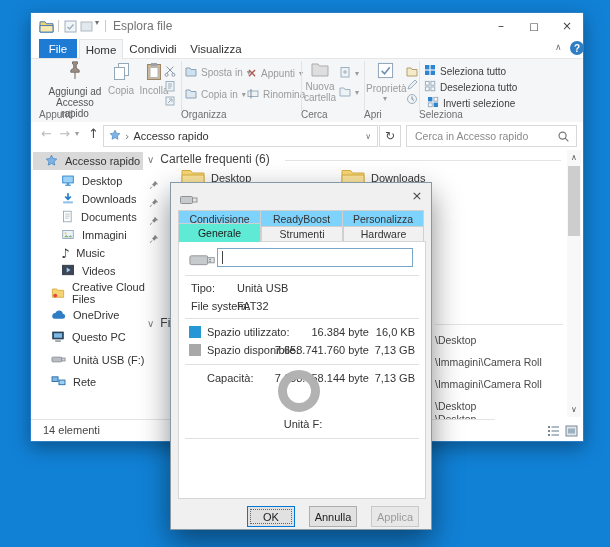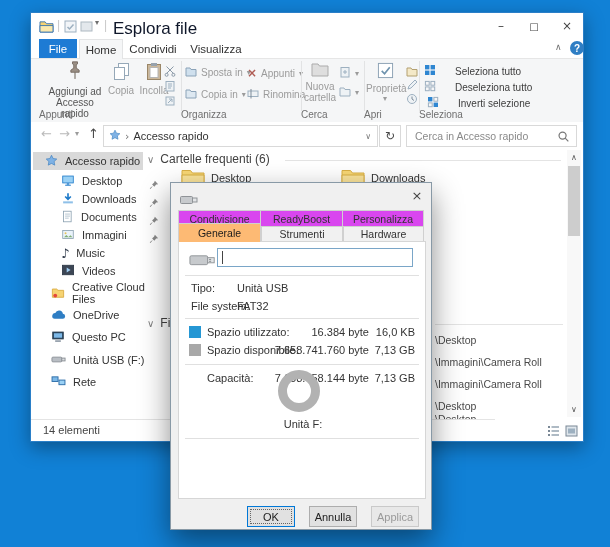--- a/index.html
+++ b/index.html
@@ -7,41 +7,41 @@
        font-family:"Liberation Sans",sans-serif;-webkit-font-smoothing:antialiased}
   .ab{position:absolute}
   .glyph{font-family:"DejaVu Sans","Liberation Sans",sans-serif}
   .desktop{position:absolute;inset:0;background:#1181d6}
 
   
   .win{position:absolute;left:30px;top:12px;width:552px;height:428px;background:#fff;
        border:1px solid #2a7fc8;box-shadow:0 6px 18px rgba(0,0,0,.35);z-index:1}
   .titlebar{position:absolute;left:0;top:0;width:552px;height:26px;background:#fff}
   .qat-sep{color:#c9c9c9;font-size:12px}
-  .win-title{font-size:17px;color:#0f172a}
+  .win-title{font-size:12px;color:#737373}
   .winbtn{width:32px;height:24px;display:flex;align-items:center;justify-content:center;
           color:#444;font-size:12px}
   .menubar{position:absolute;left:0;top:26px;width:552px;height:19px;background:#fff}
   .file-btn{position:absolute;left:8px;top:0;width:38px;height:19px;background:#1d7bd4;color:#fff;
             font-size:11.5px;display:flex;align-items:center;justify-content:center}
   .mtab{position:absolute;top:0;height:19px;display:flex;align-items:center;justify-content:center;
         font-size:11.5px;color:#333}
   .mtab.active{background:#f5f6f7;border:1px solid #e3e4e5;border-bottom:none;z-index:3}
   .helpbtn{width:14px;height:14px;border-radius:50%;background:#2f7ec4;color:#fff;font-size:10px;
            font-weight:bold;display:flex;align-items:center;justify-content:center}
 
   .ribbon{position:absolute;left:0;top:45px;width:552px;height:64px;background:#f5f6f7;
           border-top:1px solid #e6e6e6;border-bottom:1px solid #d9dadb}
   .rsep{position:absolute;top:48px;height:50px;width:1px;background:#e2e3e4}
   .rgl{position:absolute;top:96px;font-size:10px;color:#6f6f6f;text-align:left}
   .bigbtn{position:absolute;text-align:center}
   .bigbtn .bl{font-size:10px;line-height:11px;color:#9b9b9b}
   .bl.en{color:#555}
   .rowbtn{position:absolute;display:flex;align-items:center;gap:4px;font-size:10px;color:#9b9b9b}
-  .selrow{position:absolute;display:flex;align-items:center;gap:19px;font-size:10px;color:#3d3d3d}
+  .selrow{position:absolute;display:flex;align-items:center;gap:4px;font-size:10px;color:#3d3d3d}
   .ddv{font-size:8px;color:#9b9b9b}
 
   .addressbar{position:absolute;left:0;top:109px;width:552px;height:26px;background:#fff}
   .navg{font-size:13px}
   .crumbbox{position:absolute;left:72px;top:3px;width:273px;height:20px;background:#fff;
             border:1px solid #d9d9d9;display:flex;align-items:center;font-size:11px;color:#333}
   .refbox{position:absolute;left:348px;top:3px;width:20px;height:20px;border:1px solid #d9d9d9;
           display:flex;align-items:center;justify-content:center;color:#4a4a4a;font-size:12px}
   .searchbox{position:absolute;left:375px;top:3px;width:169px;height:20px;border:1px solid #d9d9d9;
              background:#fff}
@@ -66,25 +66,25 @@
   .statusbar{position:absolute;left:0;top:406px;width:464px;height:21px;background:#fff;
              border-top:1px solid #e4e4e4;font-size:11px;color:#444}
 
   
   .dlg{position:absolute;left:170px;top:182px;width:262px;height:348px;background:#f0f0f0;
        border:1px solid #8899a6;box-shadow:0 12px 28px rgba(0,0,0,.45);z-index:10;box-sizing:border-box}
   .dlg-title{position:absolute;left:0;top:0;width:260px;height:24px}
   .dlg-title .t{position:absolute;left:32px;top:6px;font-size:12px;color:#1a1a1a}
   .dlg-close{position:absolute;left:236px;top:3px;width:20px;height:18px;display:flex;align-items:center;
              justify-content:center;color:#444;font-size:13px}
-  .tabb{position:absolute;height:16px;background:#d946ef;border:1px solid #d0d0d0;border-bottom:none;
+  .tabb{position:absolute;height:16px;background:#7dd3fc;border:1px solid #d0d0d0;border-bottom:none;
         box-sizing:border-box;font-size:10.5px;color:#333;display:flex;align-items:center;justify-content:center}
   .tabf{position:absolute;height:15px;background:#f1f1f1;border:1px solid #d0d0d0;border-bottom:none;
         box-sizing:border-box;font-size:10.5px;color:#333;display:flex;align-items:center;justify-content:center}
-  .tabf.active{background:#fdba74;height:19px;z-index:2;color:#1a1a1a}
+  .tabf.active{background:#5eead4;height:19px;z-index:2;color:#1a1a1a}
   .page{position:absolute;left:7px;top:58px;width:248px;height:258px;background:#fff;
         border:1px solid #d6d6d6;box-sizing:border-box}
   .page .lbl{position:absolute;font-size:11px;color:#333}
   .page .val{position:absolute;font-size:11px;color:#333}
   .page .num{position:absolute;font-size:11px;color:#333;text-align:right}
   .phr{position:absolute;left:6px;width:234px;height:1px;background:#e0e0e0}
   .sq{position:absolute;width:12px;height:12px}
   .rename{position:absolute;left:38px;top:6px;width:196px;height:19px;border:1px solid #7aa6c8;
           background:#fff;box-sizing:border-box;font-size:11px;padding:0 4px;outline:none;
           font-family:"Liberation Sans",sans-serif}

